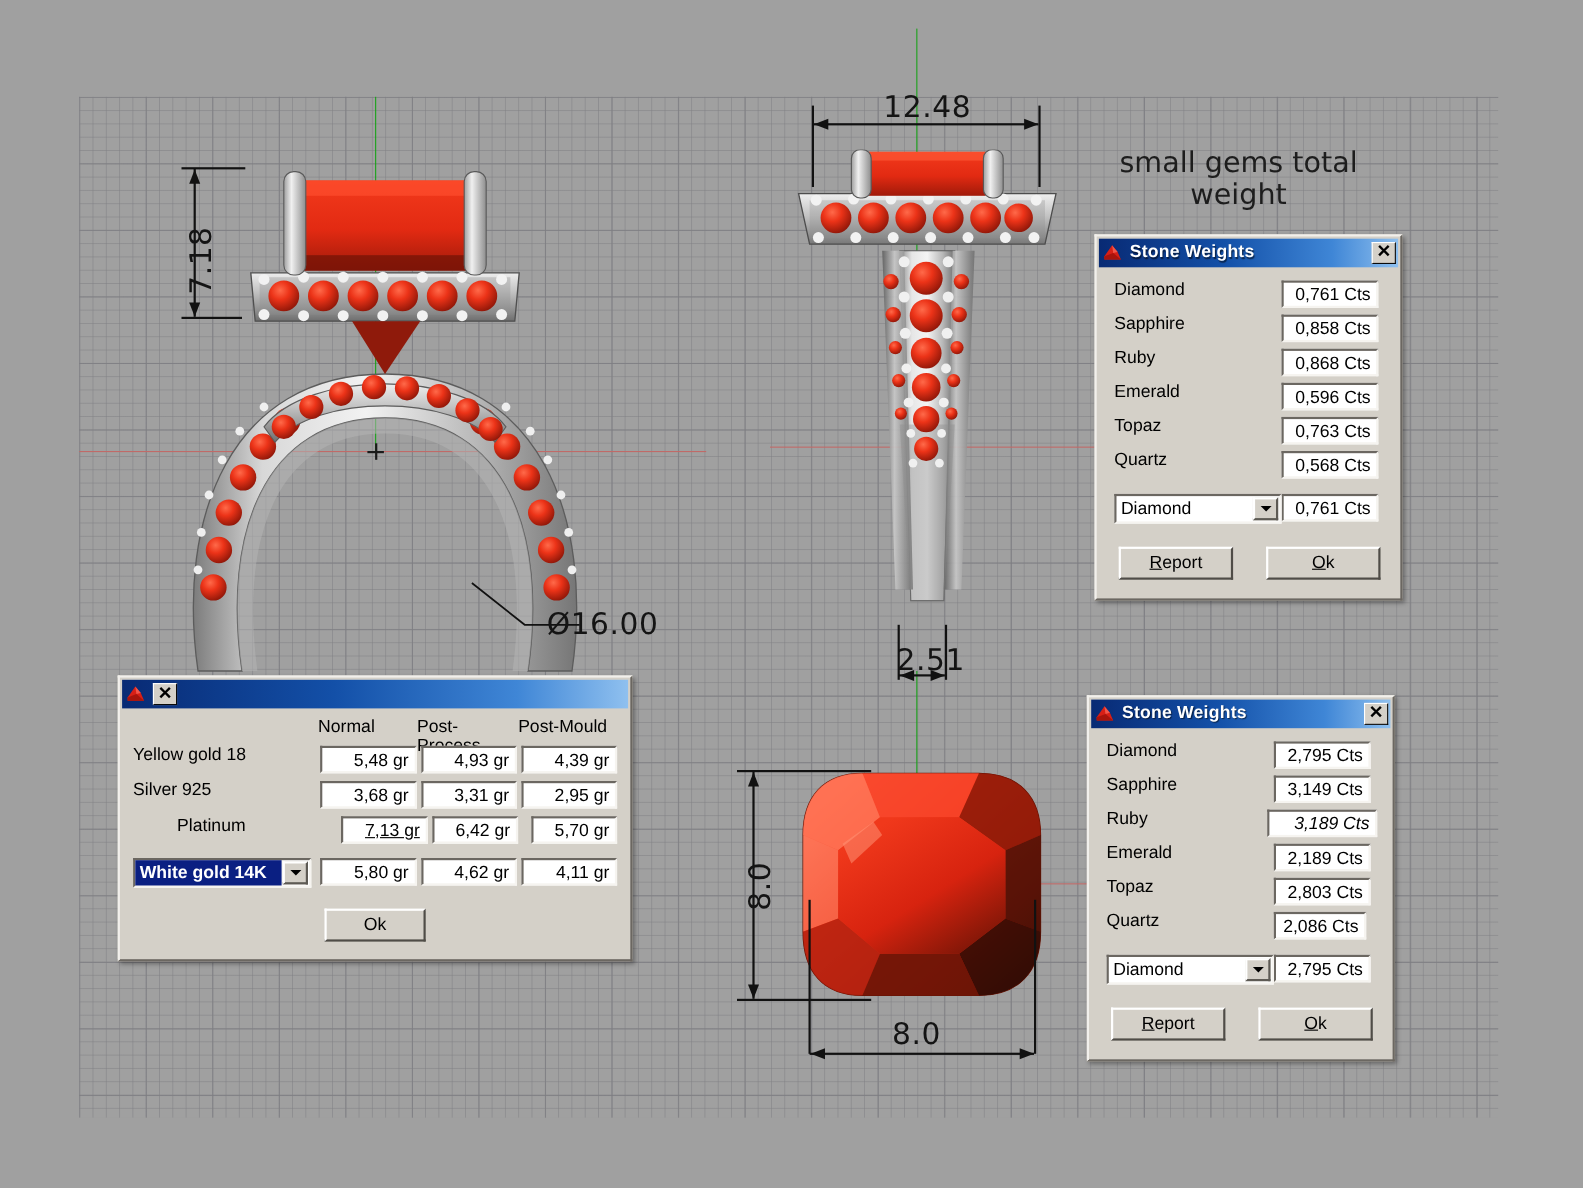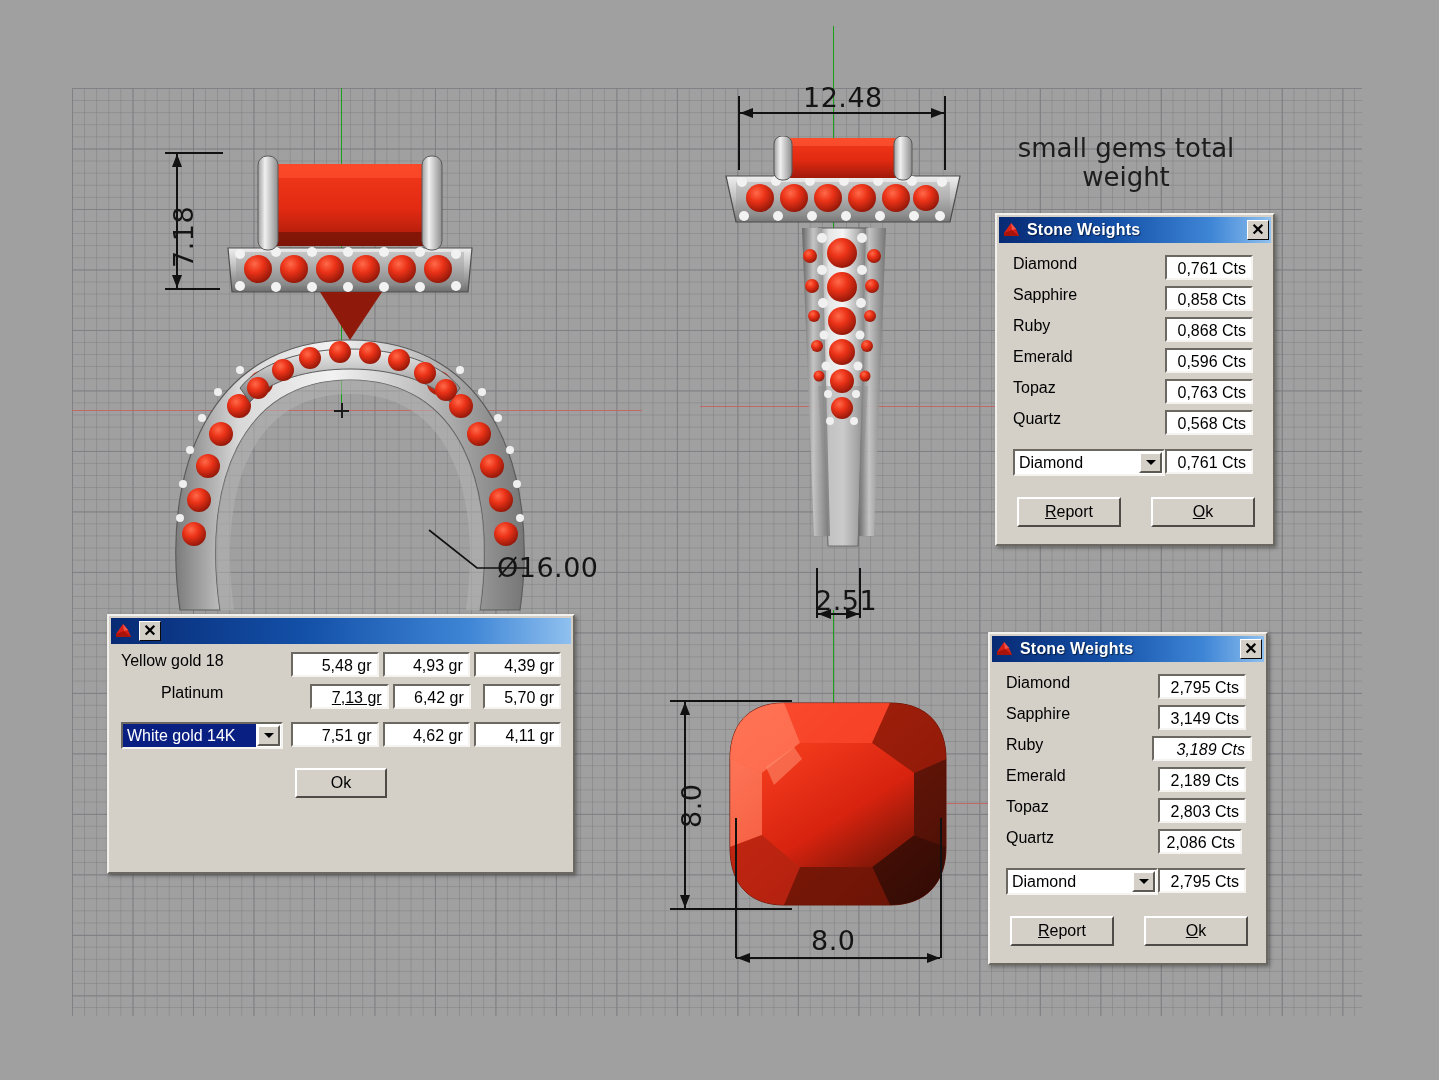--- a/index.html
+++ b/index.html
@@ -519,44 +519,56 @@
         <svg width="18" height="17" viewBox="0 0 18 17">
           <path d="M1 11 L8 1 L13 7 L16 14 L1 14 Z" fill="#d81f16"></path>
           <path d="M8 1 L13 7 L9 8 Z" fill="#f2564a"></path>
           <path d="M1 11 L9 8 L16 14 L1 14 Z" fill="#a8140c"></path>
         </svg>
       </span>
       <span class="title-close">✕</span>
     </div>
     <div class="dlg-body" style="padding:8px 10px;">
 
+      <div class="row" style="height:26px;">
+        <div style="width:172px;"></div>
+        <div class="col-hdr" style="width:92px;">Normal</div>
+        <div class="col-hdr" style="width:94px;">Post-Process</div>
+        <div class="col-hdr" style="width:92px;">Post-Mould</div>
+      </div>
 
       <div class="row" style="height:32px;">
         <div class="lbl" style="width:172px;">Yellow gold 18</div>
         <div class="field" style="width:88px;">5,48 gr</div>
         <div class="field" style="width:88px; margin-left:4px;">4,93 gr</div>
         <div class="field" style="width:88px; margin-left:4px;">4,39 gr</div>
       </div>
 
+      <div class="row" style="height:32px;">
+        <div class="lbl" style="width:172px;">Silver 925</div>
+        <div class="field" style="width:88px;">3,68 gr</div>
+        <div class="field" style="width:88px; margin-left:4px;">3,31 gr</div>
+        <div class="field" style="width:88px; margin-left:4px;">2,95 gr</div>
+      </div>
 
       <div class="row" style="height:32px;">
         <div class="lbl" style="width:172px;margin-left:40px;">Platinum</div>
         <div class="field" style="width:88px;text-decoration:underline;">7,13 gr</div>
         <div class="field" style="width:88px; margin-left:4px;">6,42 gr</div>
         <div class="field" style="width:88px; margin-left:12px;">5,70 gr</div>
       </div>
 
       <div class="row" style="height:34px; margin-top:6px;">
-        <div class="combo" style="width:164px; margin-right:8px;">
+        <div class="combo" style="width:164px; margin-right:8px;font-weight:bold;">
           <span class="combo-val selected">White gold 14K</span>
           <span class="combo-arrow">
               <span></span>
             </span>
         </div>
-        <div class="field" style="width:88px;">7,51 gr</div>
+        <div class="field" style="width:88px;">5,80 gr</div>
         <div class="field" style="width:88px; margin-left:4px;">4,62 gr</div>
         <div class="field" style="width:88px; margin-left:4px;">4,11 gr</div>
       </div>
 
       <div class="row" style="justify-content:center; margin-top:12px;">
         <div class="btn" style="width:92px;">
           <span>Ok</span>
         </div>
       </div>
     </div>

